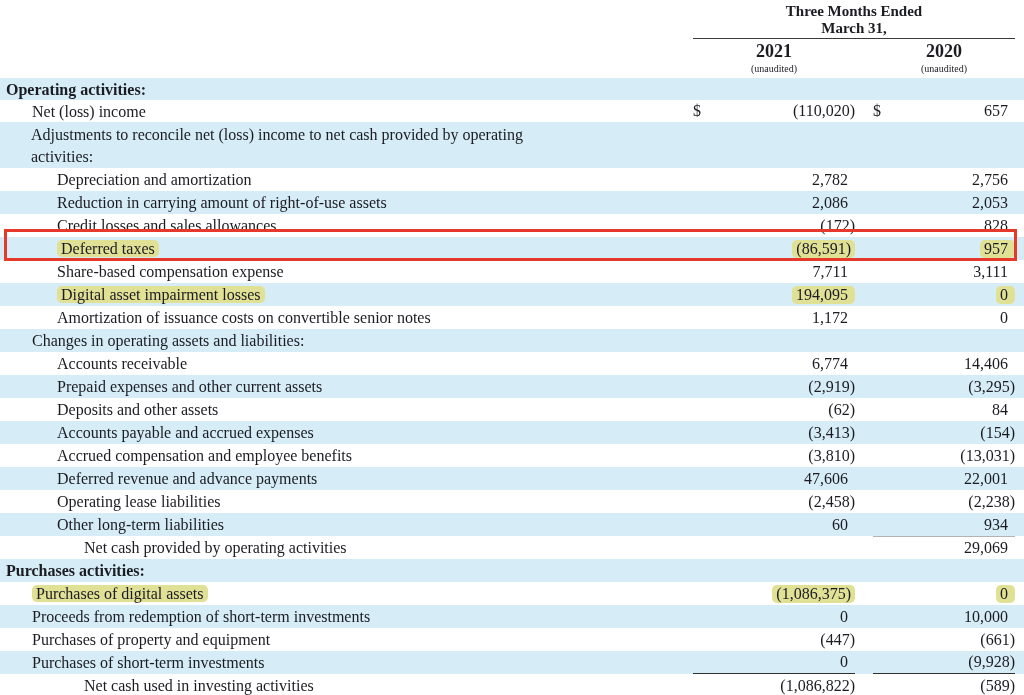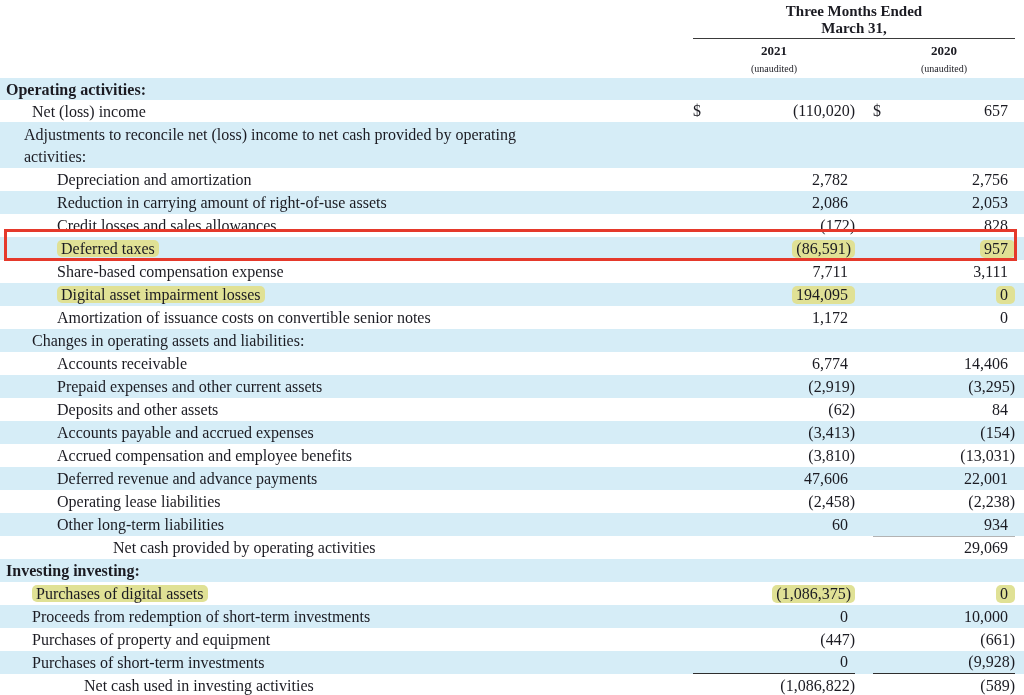--- a/index.html
+++ b/index.html
@@ -19,21 +19,21 @@
     text-align:center;font-weight:bold;font-size:15px;line-height:17px;
   }
   .period-title-2{
     text-align:center;font-weight:bold;font-size:15px;line-height:16px;
     border-bottom:1.5px solid #3a3a3a;padding-bottom:2px;
   }
   .year-row{display:flex;}
   .year-col-1{width:162px;text-align:center;}
   .year-gap{width:18px;}
   .year-col-2{width:142px;text-align:center;}
-  .year{font-weight:bold;font-size:13px;line-height:20px;padding-top:2px;}
+  .year{font-weight:bold;font-size:18px;line-height:20px;padding-top:2px;}
   .unaudited{font-size:10px;line-height:16px;}
   #header .right-margin{width:9px;}
   
   #rows .row{
     display:flex;align-items:center;height:23px;position:relative;
     font-size:16px;
   }
   #rows .row:nth-child(1),#rows .row:nth-child(2){height:22px;}
   #rows .row.tall{height:46px;align-items:flex-start;}
   #rows .row.shaded{background:var(--shade,#d6edf7);}
@@ -97,21 +97,21 @@
           <span class="value">(110,020)</span>
         </div>
         <div class="gap"></div>
         <div class="col c2">
           <span class="dollar">$</span>
           <span class="value pad">657</span>
         </div>
         <div class="rmargin"></div>
       </div>
       <div class="row shaded tall">
-        <div class="label" style="padding-left: 24px;">Adjustments to reconcile net (loss) income to net cash provided by operating
+        <div class="label" style="padding-left: 31px;">Adjustments to reconcile net (loss) income to net cash provided by operating
 activities:</div>
         <div class="col c1"></div>
         <div class="gap"></div>
         <div class="col c2"></div>
         <div class="rmargin"></div>
       </div>
       <div class="row">
         <div class="label" style="padding-left: 57px;">Depreciation and amortization</div>
         <div class="col c1">
           <span class="value pad">2,782</span>
@@ -278,29 +278,29 @@
         <div class="col c1">
           <span class="value pad">60</span>
         </div>
         <div class="gap"></div>
         <div class="col c2">
           <span class="value pad">934</span>
         </div>
         <div class="rmargin"></div>
       </div>
       <div class="row">
-        <div class="label" style="padding-left: 84px; margin-left: 29px;">Net cash provided by operating activities</div>
+        <div class="label" style="padding-left: 84px;">Net cash provided by operating activities</div>
         <div class="gap"></div>
         <div class="col c2 rule-top-faint">
           <span class="value pad">29,069</span>
         </div>
         <div class="rmargin"></div>
       </div>
       <div class="row shaded bold">
-        <div class="label" style="padding-left: 6px;">Investing investing:</div>
+        <div class="label" style="padding-left: 6px;">Purchases activities:</div>
         <div class="col c1"></div>
         <div class="gap"></div>
         <div class="col c2"></div>
         <div class="rmargin"></div>
       </div>
       <div class="row">
         <div class="label" style="padding-left: 32px;"><span class="hl">Purchases of digital assets</span></div>
         <div class="col c1">
           <span class="value hl">(1,086,375)</span>
         </div>

